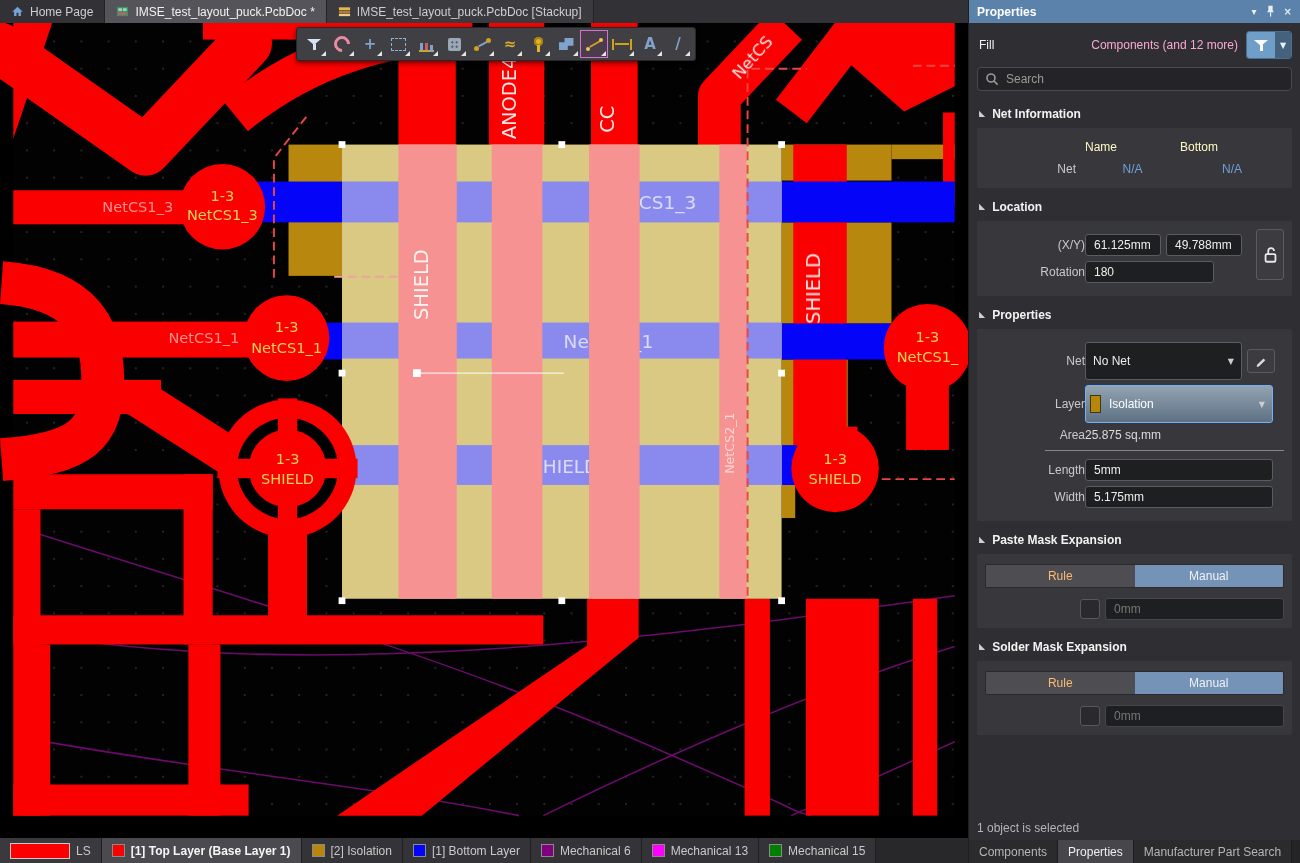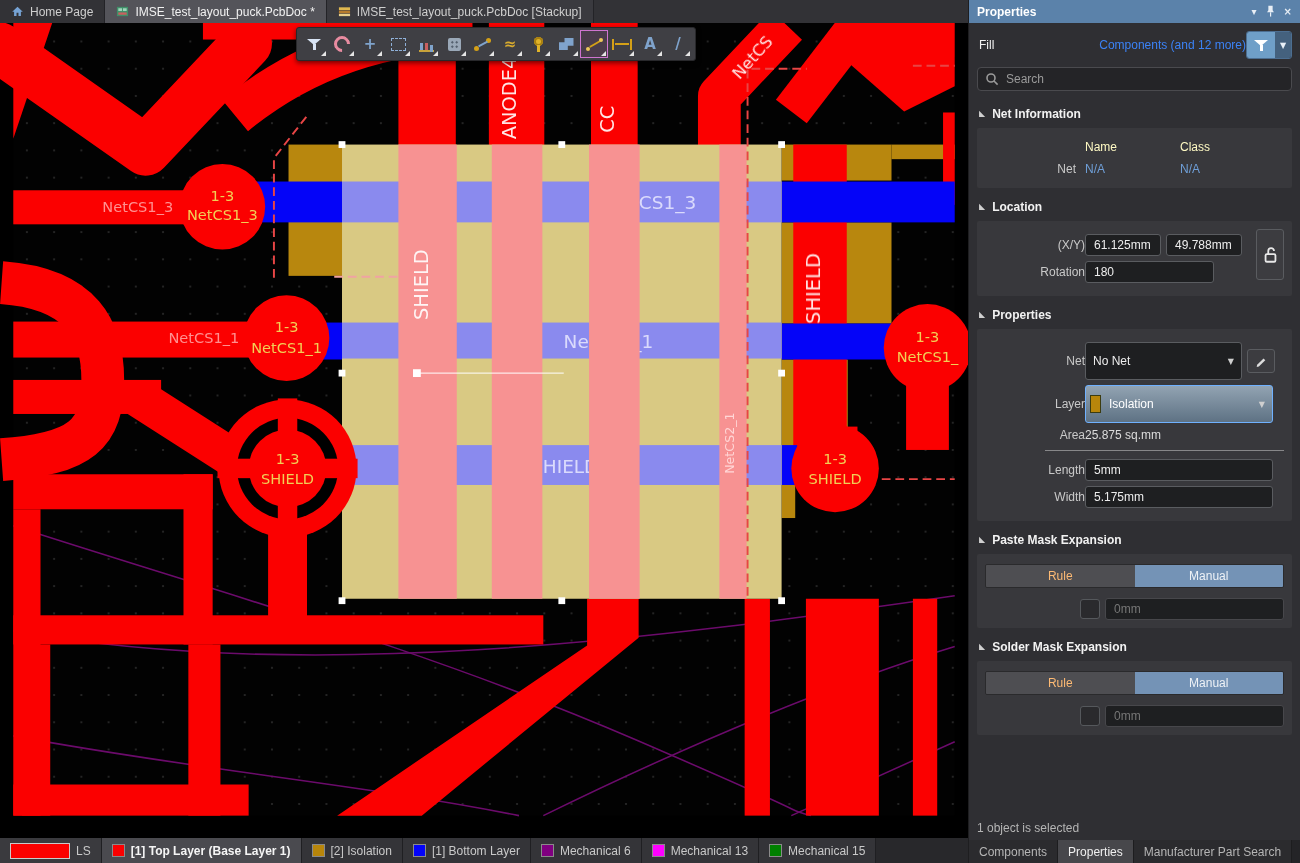--- a/index.html
+++ b/index.html
@@ -51,21 +51,21 @@
   .lsw{width:11px;height:11px;border:1px solid #8a8a8a;flex:none;}
   .lsw.wide{width:58px;height:14px;border-color:#c9c9c9;}
   .lbar-rest{flex:1;background:#28282b;}
   
   .panel{position:absolute;left:968px;top:0;width:332px;height:863px;background:#2f2f33;display:flex;flex-direction:column;border-left:1px solid #1e1e20;box-sizing:border-box;}
   .phdr{height:23px;flex:none;background:#5b82aa;display:flex;align-items:center;padding:0 8px;color:#fff;font-weight:bold;}
   .phdr .sp{flex:1;}
   .phico{margin-left:9px;color:#e8eef5;font-size:10px;font-family:"DejaVu Sans",sans-serif;cursor:default;}
   .fillrow{display:flex;align-items:center;padding:8px 8px 4px 10px;flex:none;}
   .fillrow .otype{color:#f0f0f0;}
-  .fillrow .scope{margin-left:auto;color:#3b82f6;margin-right:0;}
+  .fillrow .scope{margin-left:auto;color:#f9a8d4;margin-right:8px;}
   .fbtn{display:flex;flex:none;height:26px;border-radius:3px;overflow:hidden;border:1px solid #4c6e91;}
   .fbtn .main{width:28px;background:#6f9fc8;display:flex;align-items:center;justify-content:center;}
   .fbtn .arrow{width:16px;background:#44617e;color:#e8f0f8;display:flex;align-items:center;justify-content:center;font-size:8px;font-family:"DejaVu Sans",sans-serif;}
   .fbtn .funnel:before{border-top-color:#fff;}
   .fbtn .funnel:after{background:#fff;}
   .searchwrap{margin:4px 8px 6px;flex:none;position:relative;}
   .searchwrap input{width:100%;box-sizing:border-box;height:24px;background:#242427;border:1px solid #4a4a4e;border-radius:4px;color:#ddd;padding:0 8px 0 28px;font-size:12px;outline:none;}
   .searchwrap input::placeholder{color:#9a9a9a;}
   .searchwrap svg{position:absolute;left:8px;top:5px;}
   .sec{display:flex;align-items:center;gap:7px;padding:10px 10px 5px;font-weight:bold;color:#f2f2f2;flex:none;}
@@ -78,21 +78,21 @@
   .combo{background:#1e1f21;border:1px solid #5a5c60;color:#ededed;height:38px;border-radius:3px;display:flex;align-items:center;padding:0 7px;box-sizing:border-box;}
   .combo .cv{flex:1;}
   .combo .ca{font-size:8px;color:#cfcfcf;font-family:"DejaVu Sans",sans-serif;}
   .combo.layer{background:linear-gradient(#92a3b2,#5e7284);border:1px solid #6fb1ff;color:#fff;padding-left:4px;}
   .combo.layer .swatch{width:9px;height:16px;background:#b8860b;border:1px solid #3c3c10;margin-right:8px;}
   .sqbtn{width:26px;height:22px;background:#3c3c40;border:1px solid #5a5c60;border-radius:3px;display:flex;align-items:center;justify-content:center;flex:none;}
   .lockbtn{position:absolute;right:8px;top:8px;width:26px;height:49px;background:#3c3c40;border:1px solid #5a5c60;border-radius:3px;display:flex;align-items:center;justify-content:center;}
   .netinfo{display:grid;grid-template-columns:100px 95px 1fr;row-gap:8px;padding:4px 0;}
   .netinfo .h{color:#fef9c3;}
   .netinfo .r{text-align:right;padding-right:9px;color:#c9c9c9;}
-  .netinfo .na{color:#6f9fd8;}
+  .netinfo .na{color:#6f9fd8;text-align:center;}
   .divider{height:1px;background:#c9c9c9;opacity:.55;margin:8px 0 8px 60px;}
   .areaval{color:#dcdcdc;}
   .toggle{display:flex;height:22px;border:1px solid #2a2a2c;border-radius:2px;overflow:hidden;margin:2px 0 10px;}
   .toggle .opt{flex:1;display:flex;align-items:center;justify-content:center;background:#4e4e52;color:#fdba74;}
   .toggle .opt.on{background:#7493b6;color:#eef2f6;}
   .chk{width:18px;height:18px;background:#2a2a2d;border:1px solid #55585c;border-radius:3px;flex:none;margin-right:5px;}
   .maskrow{display:flex;align-items:center;padding-left:95px;}
   .maskrow .inp{flex:1;}
   .pstatus{margin-top:auto;padding:5px 8px;color:#b5b5b5;flex:none;}
   .ptabs{height:23px;flex:none;background:#242427;display:flex;align-items:stretch;}
@@ -402,21 +402,21 @@
     </div>
 
     <div class="sec">
       <span class="tri">◣</span>
       <span>Net Information</span>
     </div>
     <div class="grp">
       <div class="netinfo">
         <span></span>
         <span class="h">Name</span>
-        <span class="h">Class</span>
+        <span class="h">Bottom</span>
         <span class="r">Net</span>
         <span class="na">N/A</span>
         <span class="na">N/A</span>
       </div>
     </div>
 
     <div class="sec">
       <span class="tri">◣</span>
       <span>Location</span>
     </div>

